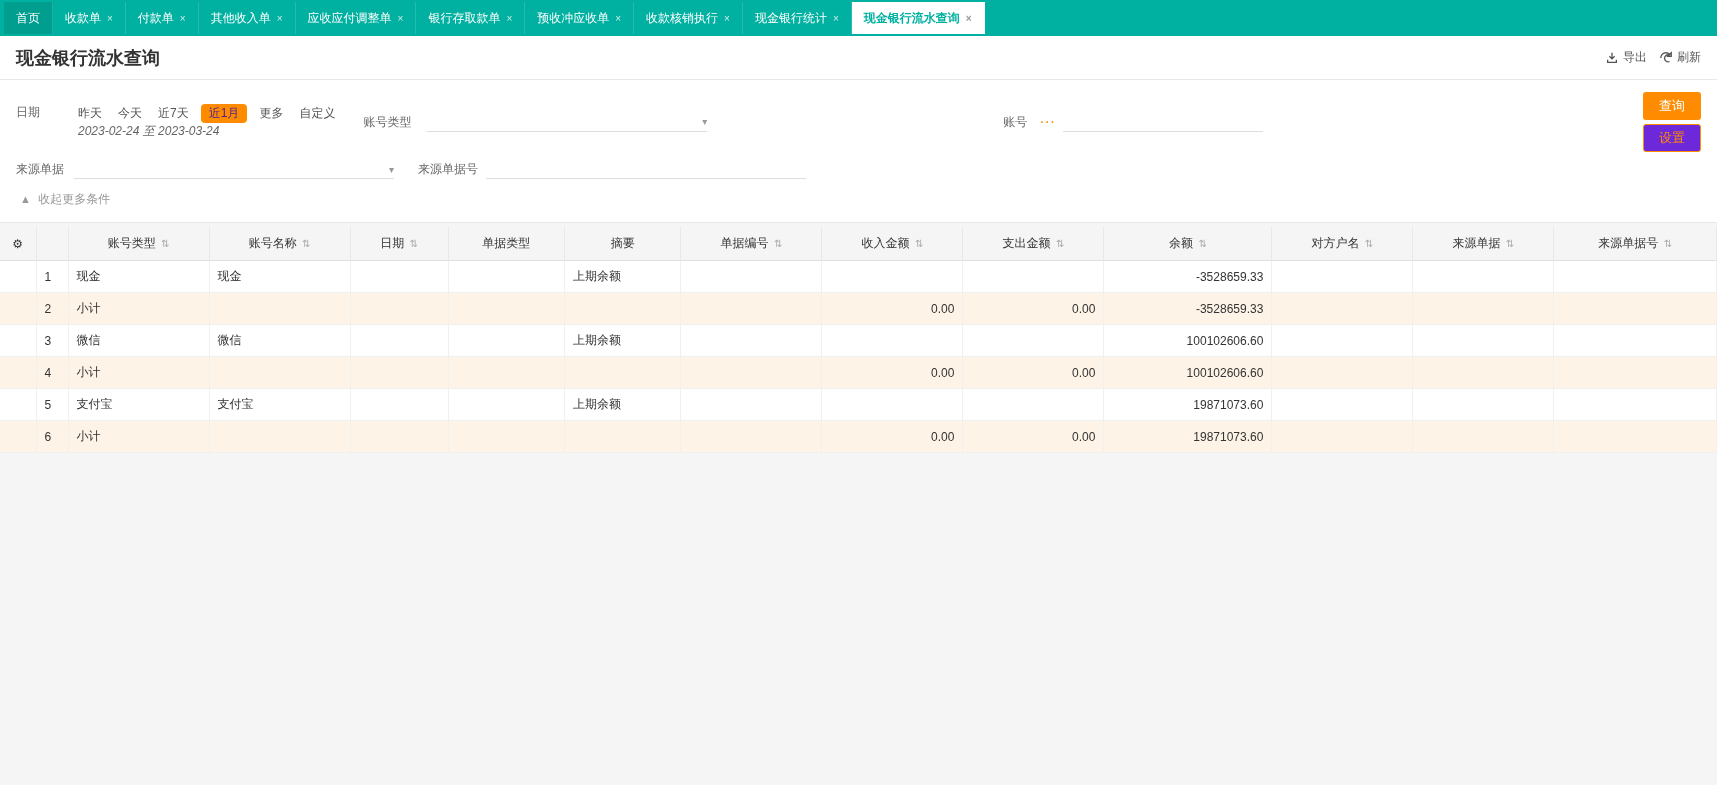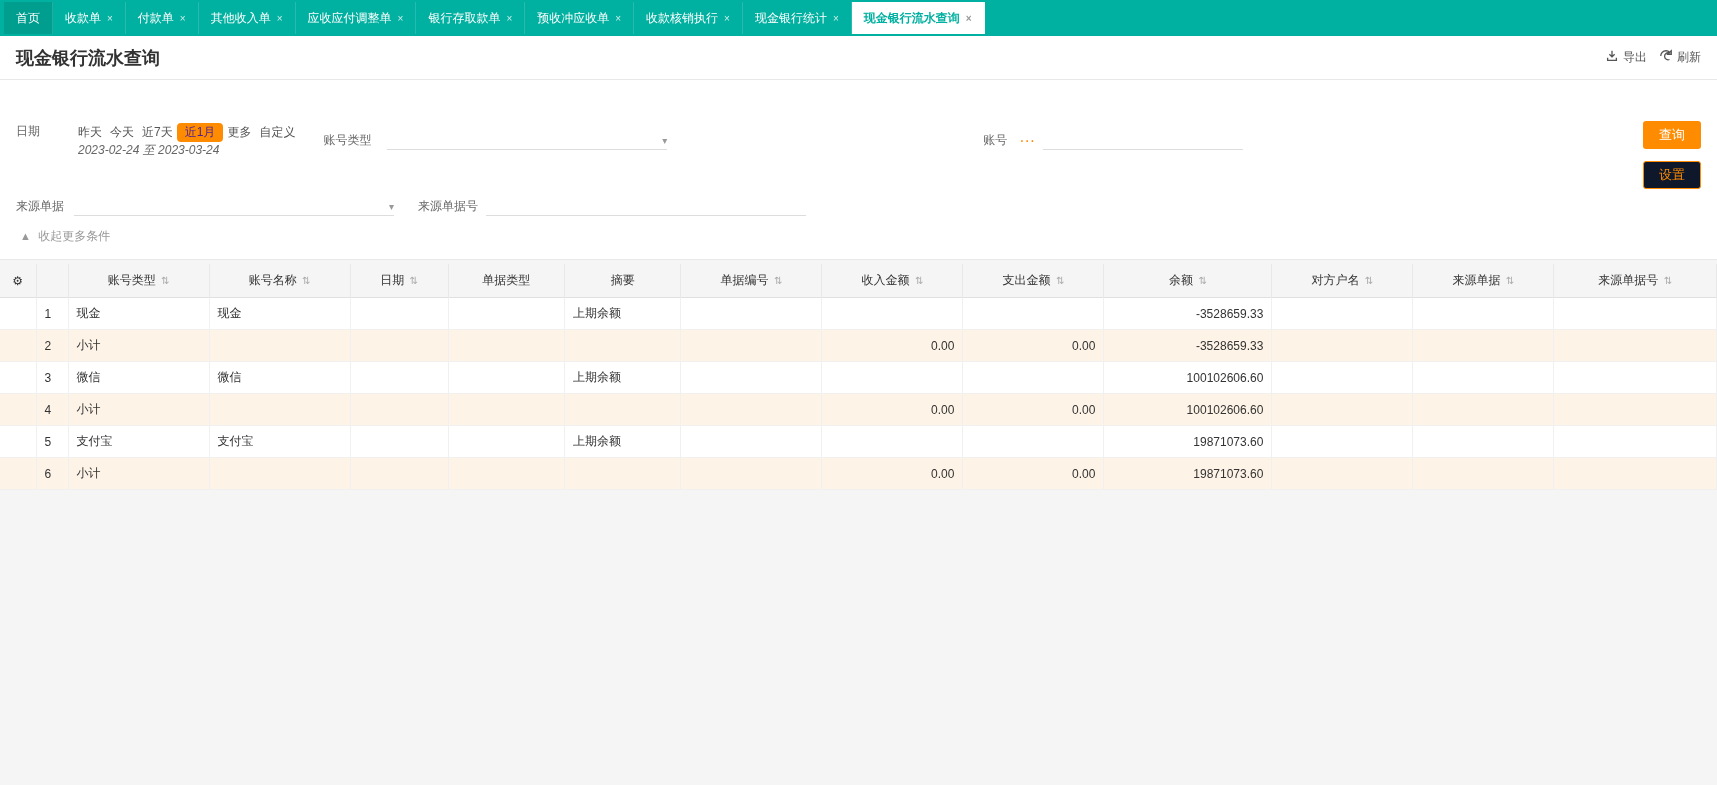--- a/index.html
+++ b/index.html
@@ -57,20 +57,21 @@
       font-size: 18px;
       font-weight: bold;
       color: #333;
     }
     .header-actions {
       display: flex;
       gap: 12px;
     }
     .header-btn {
       display: flex;
+      align-items: center;
       gap: 4px;
       color: #555;
       cursor: pointer;
       font-size: 12px;
     }
     .header-btn svg { width: 14px; height: 14px; }
 
     
     .filter-area {
       background: #fff;
@@ -83,20 +84,21 @@
       margin-bottom: 8px;
       gap: 24px;
     }
     .filter-label {
       color: #666;
       white-space: nowrap;
       min-width: 50px;
     }
     .date-shortcuts {
       display: flex;
+      gap: 8px;
       align-items: center;
     }
     .date-shortcut {
       color: #555;
       cursor: pointer;
       padding: 1px 4px;
       font-size: 12px;
     }
     .date-shortcut.active {
       background: #ff8c00;
@@ -139,21 +141,21 @@
     .query-btn {
       background: #ff8c00;
       color: #fff;
       border: none;
       border-radius: 3px;
       padding: 5px 16px;
       cursor: pointer;
       font-size: 13px;
     }
     .settings-btn {
-      background: #0f172a;
+      background: #6d28d9;
       color: #ff8c00;
       border: 1px solid #ff8c00;
       border-radius: 3px;
       padding: 4px 14px;
       cursor: pointer;
       font-size: 13px;
     }
     .collapse-bar {
       text-align: left;
       padding: 4px 0 6px 0;
@@ -305,21 +307,21 @@
     <div style="display:flex;align-items:center;gap:8px;flex:1;">
       <span class="filter-label" style="min-width:28px;">账号</span>
       <div style="display:flex;align-items:center;gap:4px;flex:1;">
         <span class="dots-btn">···</span>
         <div class="filter-input-wrap" style="min-width:200px;">
           <input class="filter-input" type="text" style="">
         </div>
       </div>
     </div>
 
-    <div style="display:flex;flex-direction:column;gap:12px;margin-left:auto;margin-top:29px;">
+    <div style="display:flex;flex-direction:column;gap:4px;margin-left:auto;">
       <button class="query-btn">查询</button>
       <button class="settings-btn">设置</button>
     </div>
   </div>
 
   <div class="filter-row">
 
     <div style="display:flex;align-items:center;gap:8px;">
       <span class="filter-label">来源单据</span>
       <div class="filter-input-wrap" style="min-width:320px;">

